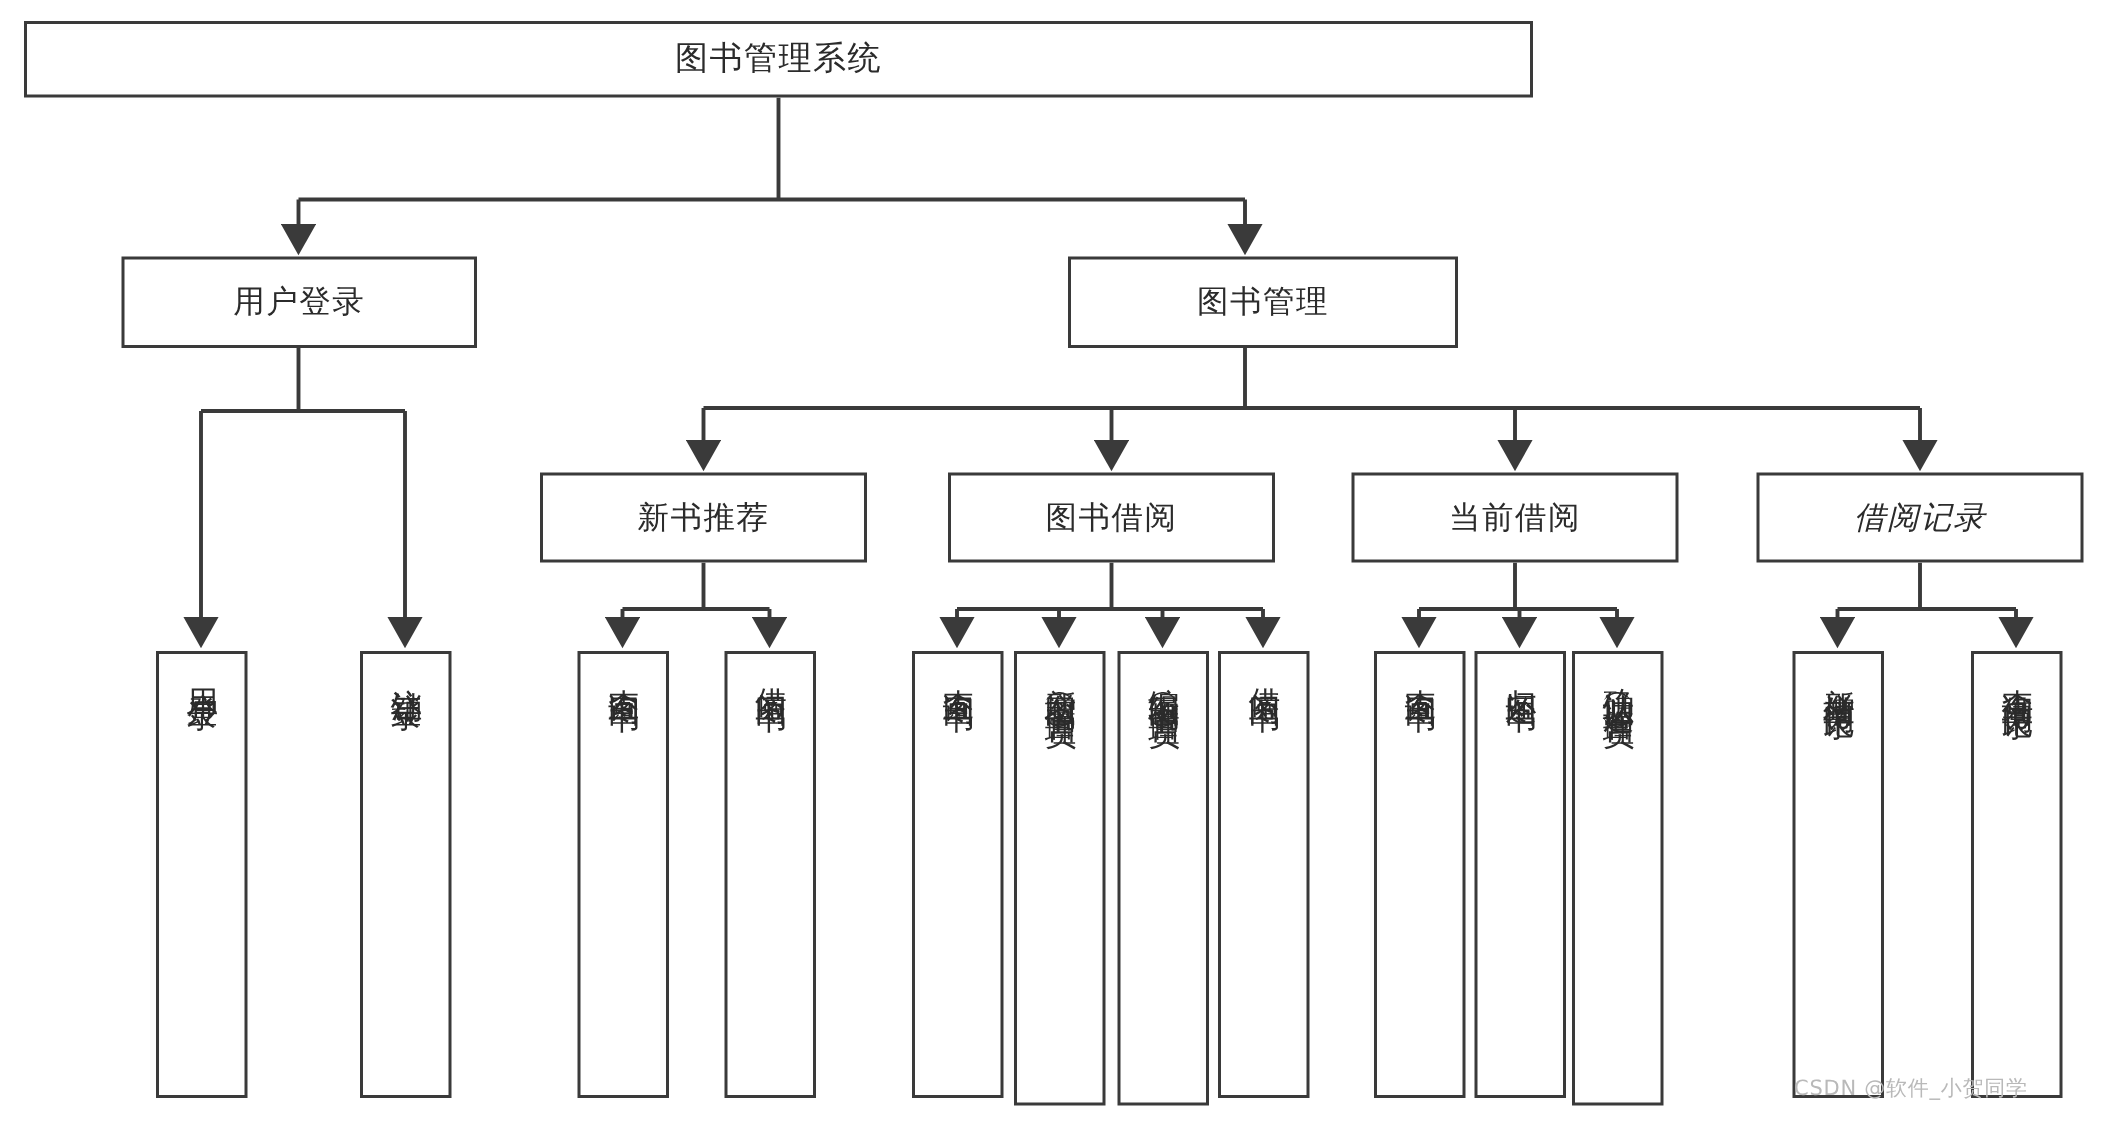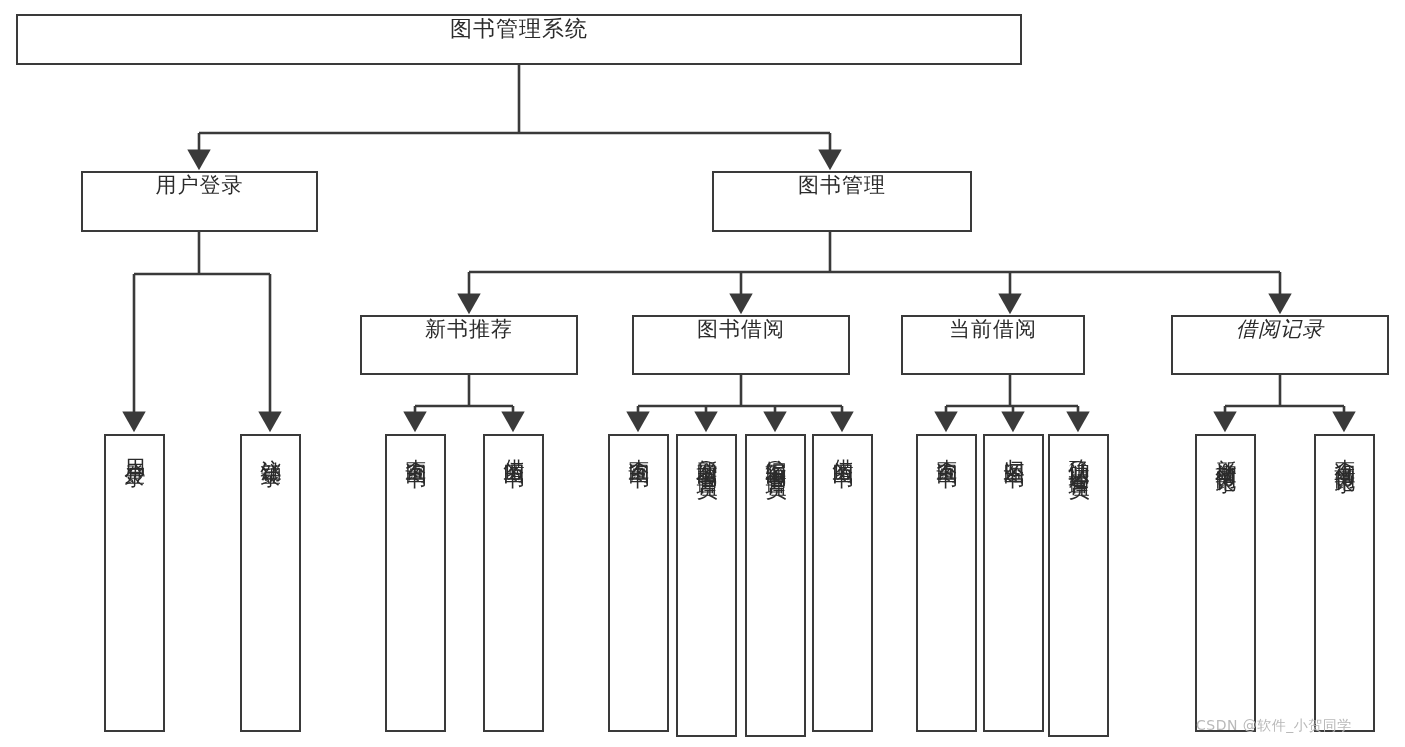--- a/index.html
+++ b/index.html
@@ -24,21 +24,21 @@
     top: 0;
     width: 1405px;
     height: 747px;
   }
   .node {
     position: absolute;
     box-sizing: border-box;
     border: 2px solid #3a3a3a;
     background: #ffffff;
     display: flex;
-    align-items: flex-start;
+    align-items: center;
     justify-content: center;
     color: #2b2b2b;
     z-index: 2;
   }
   .node .label {
     display: block;
     text-align: center;
     line-height: 1.18;
     letter-spacing: 1px;
   }
@@ -136,21 +136,21 @@
   <div class="node horiz" style="left:712px; top:171px; width:260px; height:61px;">
     <span class="label">图书管理</span>
   </div>
 
   <div class="node horiz" style="left:360px; top:315px; width:218px; height:60px;">
     <span class="label">新书推荐</span>
   </div>
   <div class="node horiz" style="left:632px; top:315px; width:218px; height:60px;">
     <span class="label">图书借阅</span>
   </div>
-  <div class="node horiz" style="left:901px; top:315px; width:184px; height:60px;">
+  <div class="node horiz" style="left:901px; top:315px; width:218px; height:60px;">
     <span class="label">当前借阅</span>
   </div>
   <div class="node horiz" style="left:1171px; top:315px; width:218px; height:60px;font-style:italic;">
     <span class="label">借阅记录</span>
   </div>
 
   <div class="node vert" style="left:104px; top:434px; width:61px; height:298px;">
     <span class="label">用户登录</span>
   </div>
   <div class="node vert" style="left:240px; top:434px; width:61px; height:298px;">

